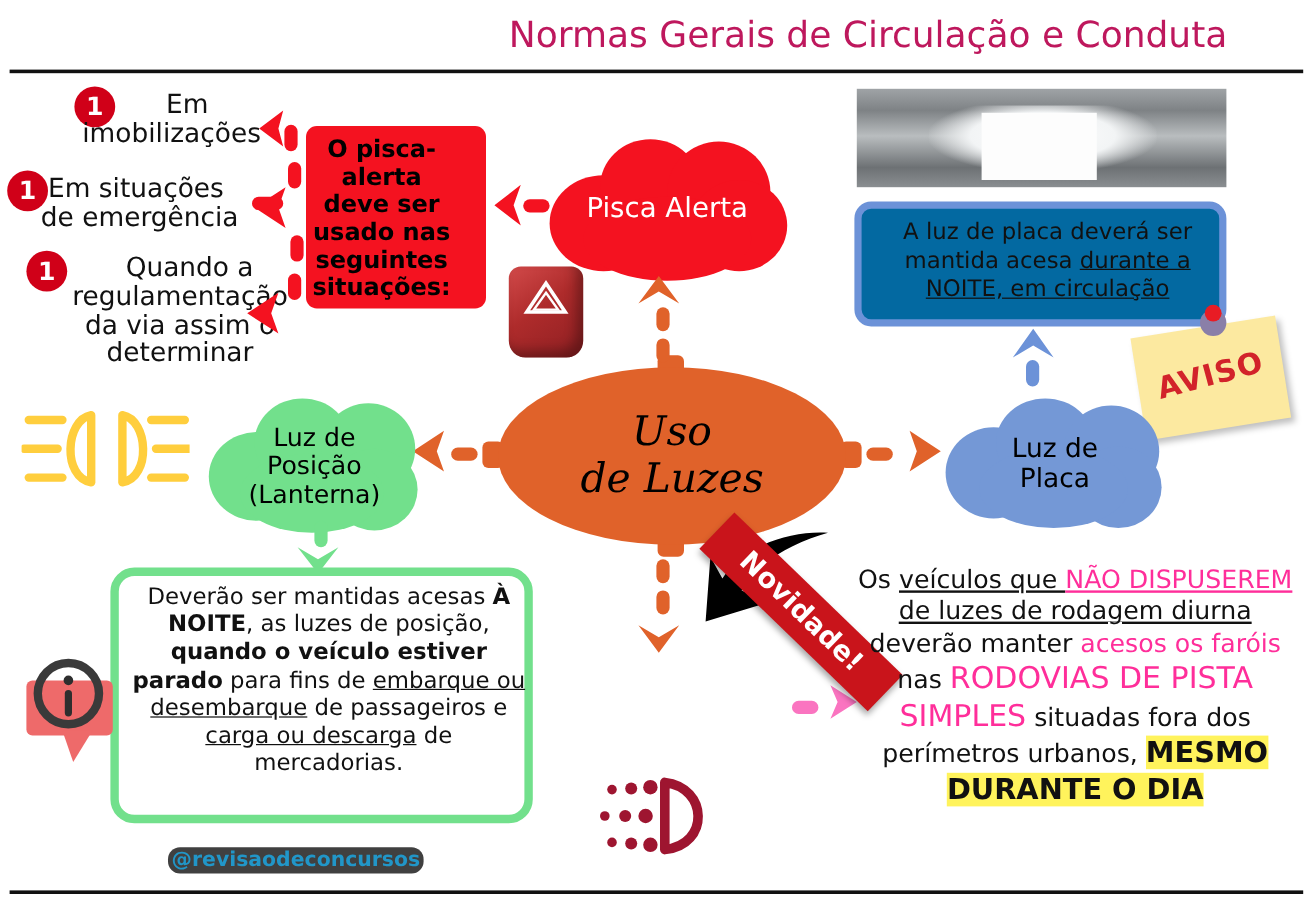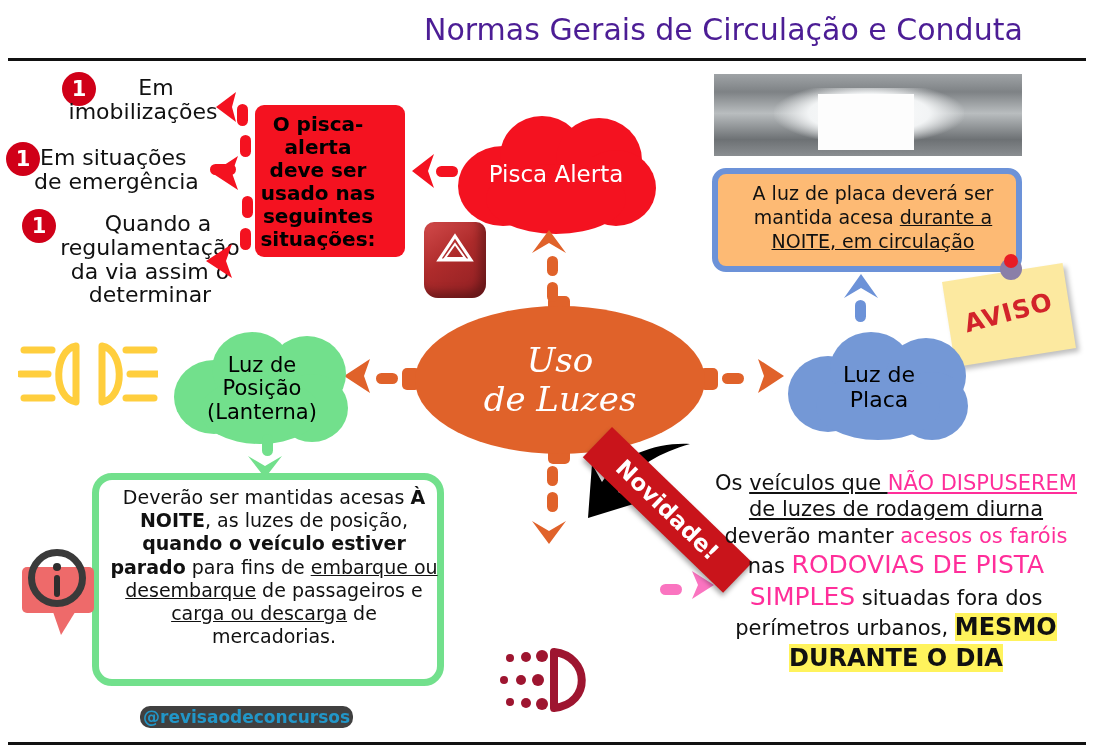--- a/index.html
+++ b/index.html
@@ -4,21 +4,21 @@
 <style>
   html,body{margin:0;padding:0;background:#fff;}
   body{width:1094px;height:755px;position:relative;overflow:hidden;
        font-family:"DejaVu Sans","Liberation Sans",sans-serif;}
   #stage{position:absolute;left:0;top:0;width:1094px;height:755px;background:#fff;}
 
   
   .hdr-yellow{position:absolute;left:8px;top:10px;width:400px;height:42px;background:#FFFF00;}
   .hdr-yellow span{position:absolute;left:10px;top:5px;font-size:27px;font-weight:700;color:#111;
       letter-spacing:-0.5px;white-space:nowrap;}
-  .hdr-title{position:absolute;left:424px;top:12px;font-size:30px;color:#4c1d95;white-space:nowrap;
+  .hdr-title{position:absolute;left:424px;top:12px;font-size:30px;color:#be185d;white-space:nowrap;
       letter-spacing:0px;}
   .hdr-rule{position:absolute;left:8px;top:58px;width:1078px;height:3px;background:#111;}
   .bot-rule{position:absolute;left:8px;top:742px;width:1078px;height:3px;background:#111;}
 
   
   .txt{position:absolute;color:#111;line-height:1.08;}
   .u{text-decoration:underline;}
   .b{font-weight:700;}
   .pink{color:#FF2E9A;}
   .yelbg{background:#FFF35C;}
@@ -29,42 +29,42 @@
      color:#fff;font-size:21px;font-weight:700;text-align:center;line-height:34px;}
 
   
   .redbox{position:absolute;left:255px;top:105px;width:150px;height:152px;background:#F41220;
      border-radius:9px;}
   .redbox .t{position:absolute;left:0;top:8px;width:126px;text-align:center;color:#000000;
      font-size:20px;line-height:1.15;font-weight:600;}
 
   
   .bluebox{position:absolute;left:712px;top:168px;width:310px;height:104px;border:6px solid #6C92D8;
-     border-radius:14px;background:#fdba74;box-sizing:border-box;}
+     border-radius:14px;background:#0369a1;box-sizing:border-box;}
   .bluebox .t{position:absolute;left:5px;top:8px;width:300px;text-align:center;font-size:19px;
      line-height:1.25;color:#111;}
 
   
   .greenbox{position:absolute;left:92px;top:473px;width:352px;height:213px;border:7px solid #72E08C;
      border-radius:20px;background:#fff;box-sizing:border-box;}
   .greenbox .t{position:absolute;left:8px;top:6px;width:334px;text-align:center;font-size:19px;
      line-height:1.22;color:#111;}
 
   
   .cloud{position:absolute;}
   .cloud .lbl{position:absolute;left:0;top:0;width:100%;height:100%;display:flex;
      flex-direction:column;align-items:center;justify-content:center;text-align:center;
      font-size:22px;line-height:1.12;z-index:3;}
   .puff{position:absolute;border-radius:50%;}
 
   
   .ellipse{position:absolute;left:415px;top:306px;width:290px;height:148px;border-radius:50%;
      background:#E0622A;}
   .ellipse .lbl{position:absolute;left:0;top:0;width:100%;height:100%;display:flex;
-     flex-direction:column;align-items:center;justify-content:center;color:#ffffff;
+     flex-direction:column;align-items:center;justify-content:center;color:#000000;
      font-size:34px;line-height:1.14;font-family:"DejaVu Serif","Liberation Serif",serif;
      font-style:italic;}
   .nub{position:absolute;background:#E0622A;}
 
   
   .dash-h{position:absolute;height:11px;border-radius:6px;}
   .dash-v{position:absolute;width:11px;border-radius:6px;}
 
   
   .ribbon{position:absolute;left:612px;top:427px;width:195px;height:42px;background:#C9141B;

